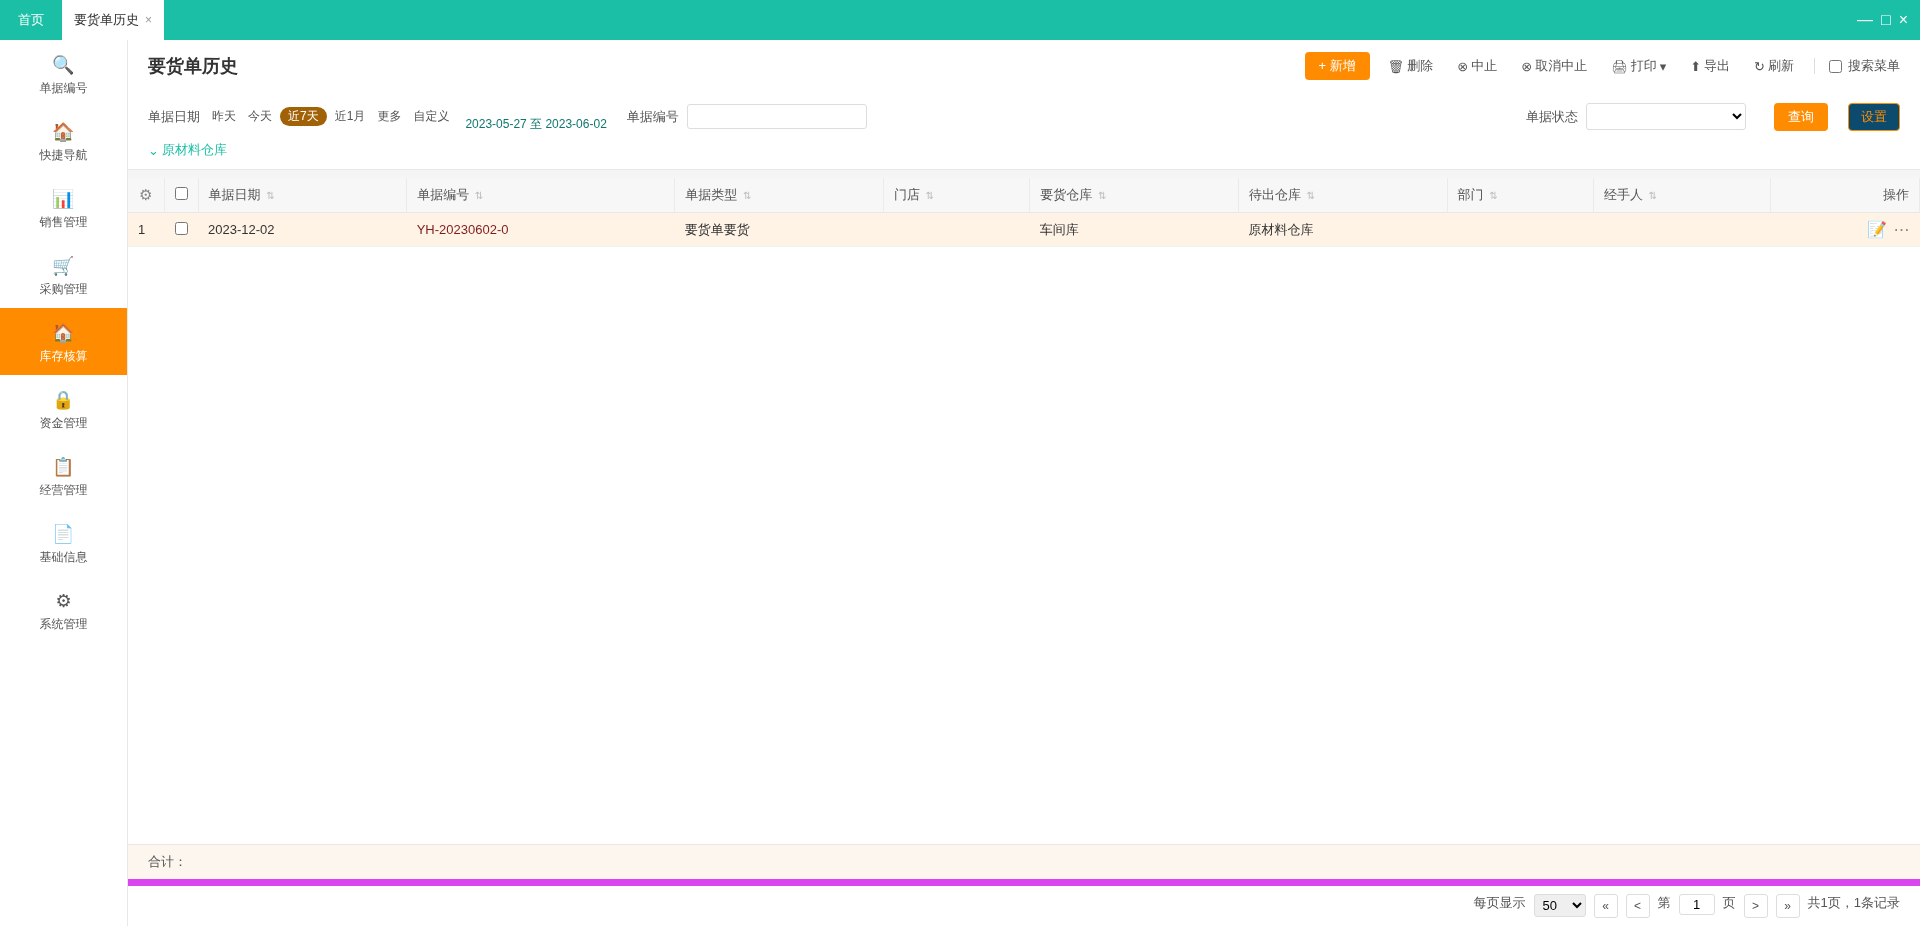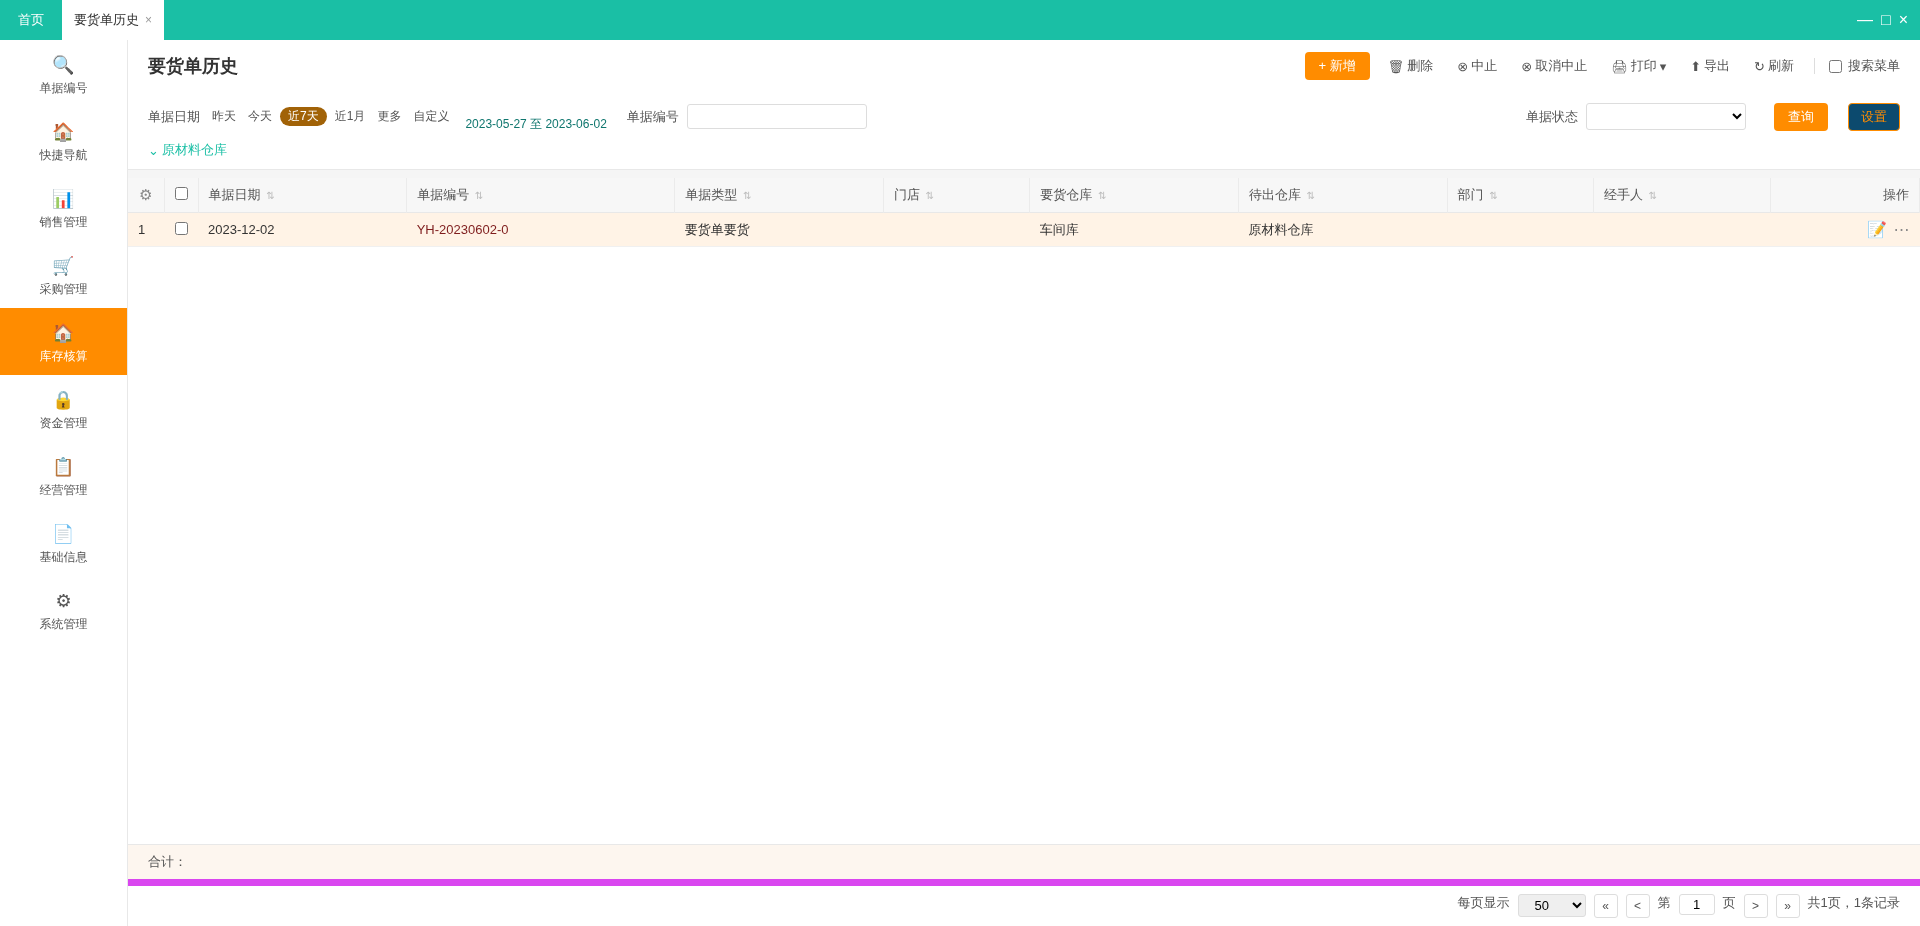--- a/index.html
+++ b/index.html
@@ -303,21 +303,21 @@
       align-items: flex-start;
       justify-content: flex-end;
       gap: 8px;
       flex-shrink: 0;
       font-size: 13px;
       color: #555;
     }
     .pagination-select {
       border: 1px solid #ddd;
       border-radius: 3px;
-      padding: 2px 12px;
+      padding: 2px 4px;
       font-size: 13px;
       outline: none;
     }
     .page-nav-btn {
       width: 24px;
       height: 24px;
       border: 1px solid #ddd;
       background: #fff;
       border-radius: 3px;
       cursor: pointer;

